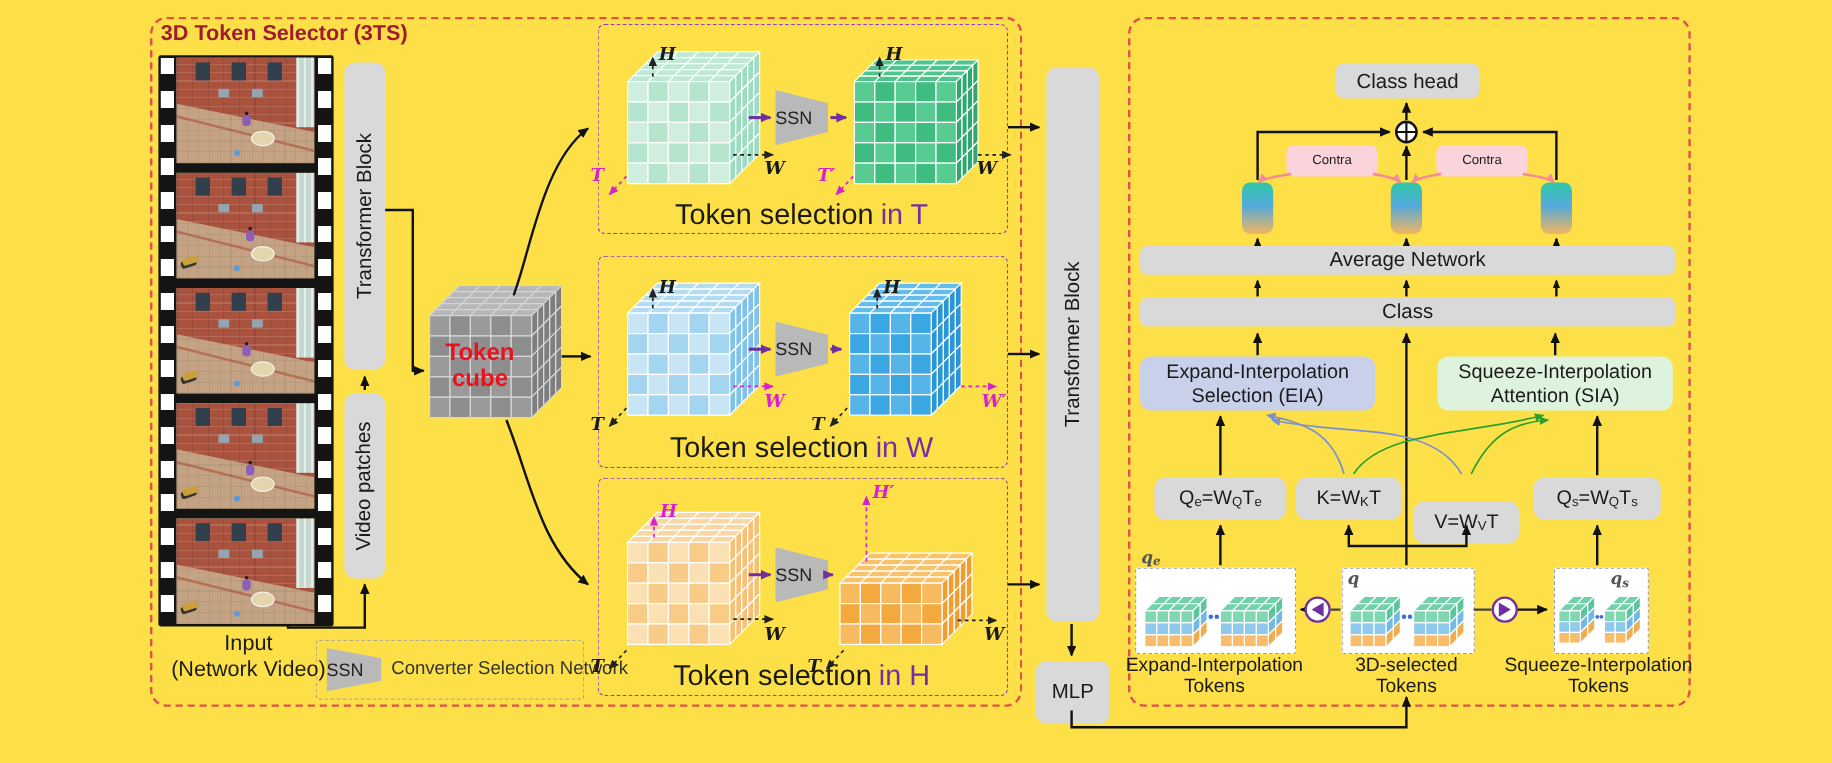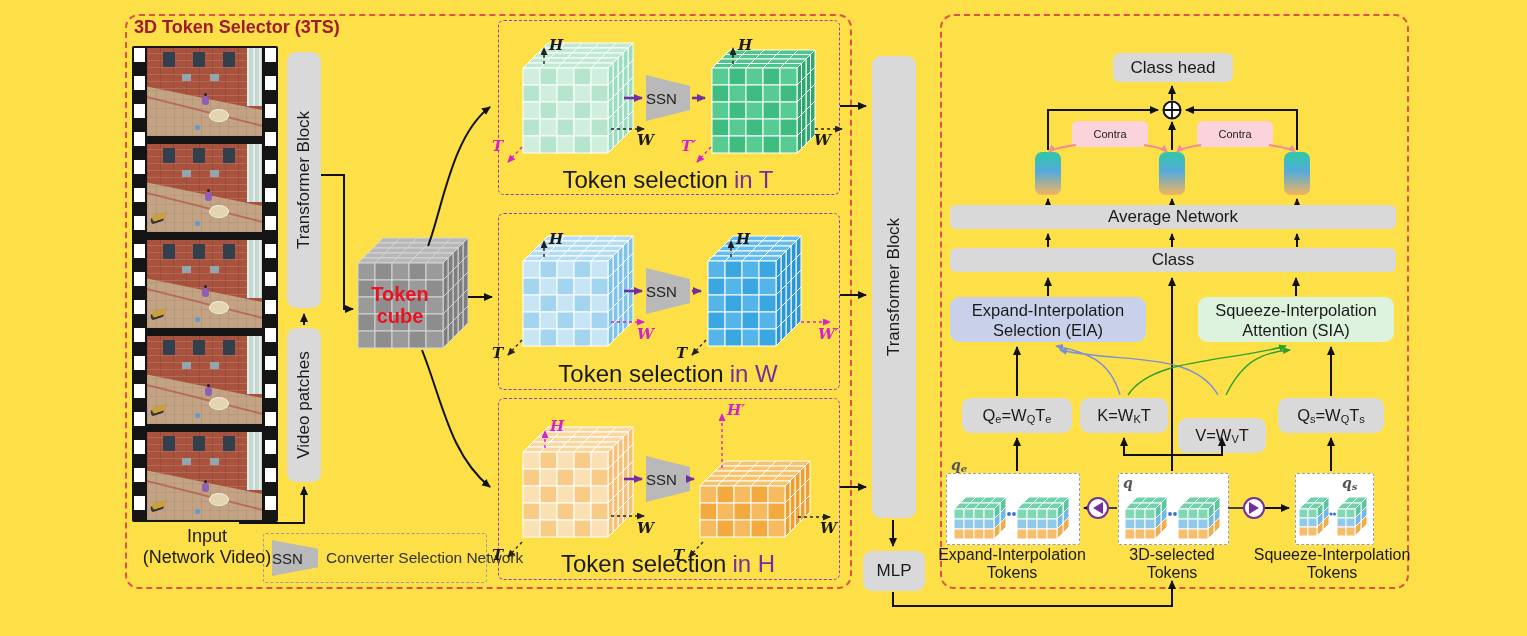--- a/index.html
+++ b/index.html
@@ -716,21 +716,21 @@
   <span class="abs ax mag" style="left:550px;top:417px;">H</span>
   <span class="abs ax" style="left:637px;top:519px;">W</span>
   <span class="abs ax" style="left:492px;top:546px;">T</span>
   <span class="abs ax mag" style="left:727px;top:401px;">H′</span>
   <span class="abs ax" style="left:820px;top:519px;">W</span>
   <span class="abs ax" style="left:673px;top:546px;">T</span>
 
   <div class="abs vbar" style="left:872px;top:56px;width:44px;height:462px;">
     <span>Transformer Block</span>
     </div>
-  <div class="abs gbox" style="left:863px;top:551px;width:62px;height:40px;">MLP</div>
+  <div class="abs gbox" style="left:863px;top:551px;width:62px;height:52px;">MLP</div>
 
   <div class="abs red-dash" style="left:940px;top:14px;width:465px;height:571px;"></div>
 
   <div class="abs gbox" style="left:1113px;top:53px;width:120px;height:29px;border-radius:7px;">Class head</div>
   <div class="abs contra" style="left:1072px;top:121px;width:76px;height:26px;">Contra</div>
   <div class="abs contra" style="left:1197px;top:121px;width:76px;height:26px;">Contra</div>
 
   <div class="abs tok-grad" style="left:1035px;top:152px;width:26px;height:43px;"></div>
   <div class="abs tok-grad" style="left:1159px;top:152px;width:26px;height:43px;"></div>
   <div class="abs tok-grad" style="left:1284px;top:152px;width:26px;height:43px;"></div>

